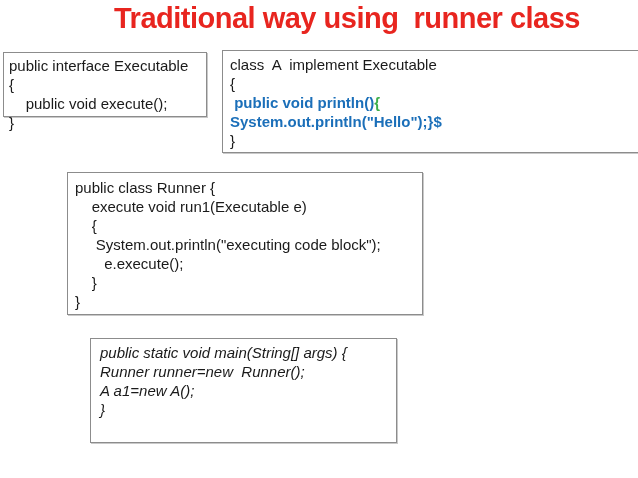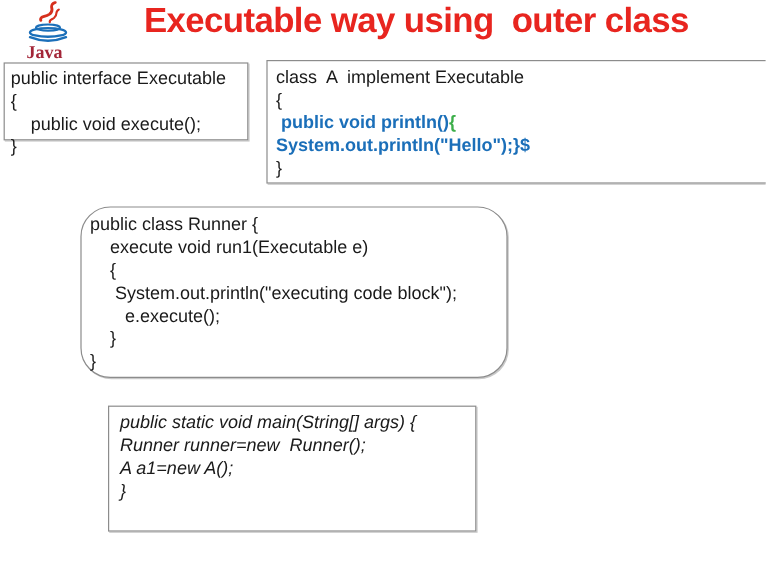--- a/index.html
+++ b/index.html
@@ -37,55 +37,42 @@
     color: var(--code-black, #1a1a1a);
   }
   .code-line { white-space: pre; }
   .c-k { color: var(--code-black, #1a1a1a); }
   .c-b { color: var(--code-blue, #1b6fb9); font-weight: bold; }
   .c-g { color: var(--code-green, #3cae49); font-weight: bold; }
   .c-r { color: var(--code-red, #ed1c24); font-weight: bold; }
 
   #box-interface { left: 3px;  top: 52px;  width: 204px; height: 65px;  padding: 3px 0 0 5px; }
   #box-class-a   { left: 222px; top: 50px;  width: 441px; height: 103px; padding: 4px 0 0 7px; }
-  #box-runner    { left: 67px; top: 172px; width: 356px; height: 143px; padding: 5px 0 0 7px; border-radius: 25px; }
+  #box-runner    { left: 67px; top: 172px; width: 356px; height: 143px; padding: 5px 0 0 7px; }
   #box-main      { left: 90px; top: 338px; width: 307px; height: 105px; padding: 4px 0 0 9px; font-style: italic; }
 
   .footer {
     position: absolute;
     left: 8px; top: 456px;
     font-size: 12px;
     color: #222;
   }
   .java-word {
     font-family: "Liberation Serif", serif;
     font-weight: bold;
     fill: #a32638;
   }
 </style>
 </head>
 <body>
 
 <div class="slide">
 
-  <div class="logo">
-    <svg viewBox="0 0 60 50">
 
-      <path d="M33 1 C26 4, 34 7, 28 11 C24 13.5, 20 12.5, 21 16" fill="none" stroke="#d6301d" stroke-width="2.4" stroke-linecap="round"></path>
-      <path d="M36 7 C32 9, 36 11, 32 14 C30 15.5, 28 15.5, 28.5 17.5" fill="none" stroke="#d6301d" stroke-width="1.8" stroke-linecap="round"></path>
-
-      <ellipse cx="27" cy="22" rx="10" ry="2.6" fill="none" stroke="#1b6fb9" stroke-width="1.8"></ellipse>
-      <ellipse cx="27" cy="26" rx="15" ry="3.6" fill="none" stroke="#1b6fb9" stroke-width="2"></ellipse>
-      <path d="M12 30 Q27 36, 42 30" fill="none" stroke="#1b6fb9" stroke-width="2" stroke-linecap="round"></path>
-
-      <text x="9" y="47" class="java-word" font-size="15">Java</text>
-    </svg>
-  </div>
-
-  <div class="title">Executable way using  outer class</div>
+  <div class="title">Traditional way using  runner class</div>
 
   <div id="box-interface" class="code-box">
       <div class="code-line"><span class="c-k">public interface Executable</span></div>
       <div class="code-line"><span class="c-k">{</span></div>
       <div class="code-line"><span class="c-k">    public void execute();</span></div>
       <div class="code-line"><span class="c-k">}</span></div>
     </div>
 
   <div id="box-class-a" class="code-box">
       <div class="code-line"><span class="c-k">class  A  implement Executable</span></div>

